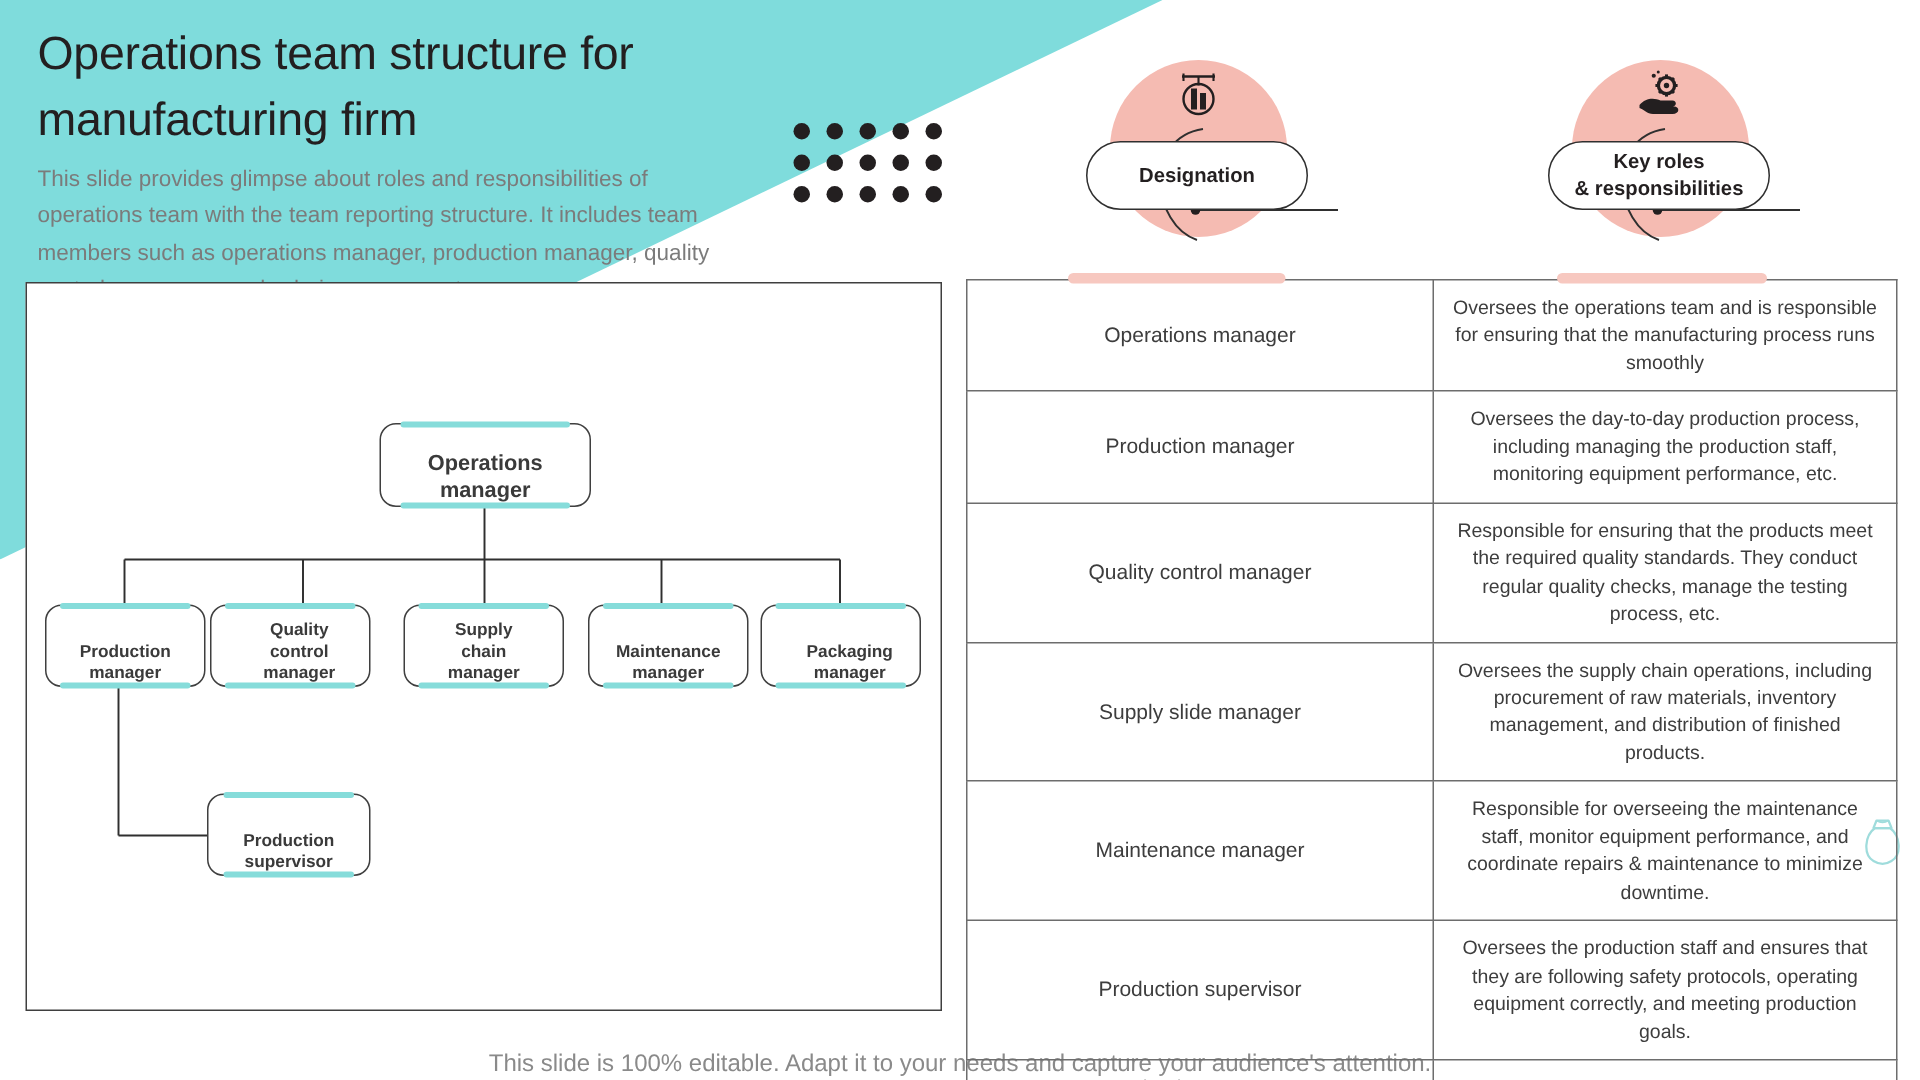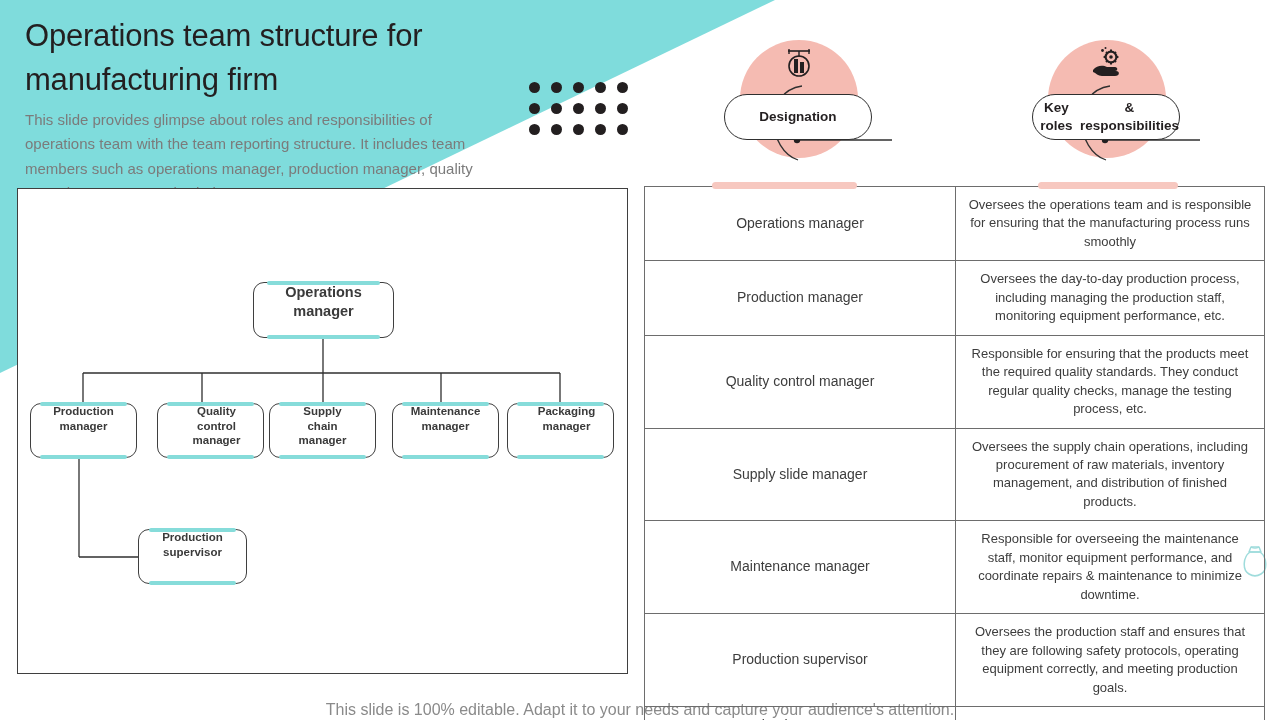--- a/index.html
+++ b/index.html
@@ -76,21 +76,21 @@
     box-sizing: border-box;
   }
 
   .node {
     position: absolute;
     box-sizing: border-box;
     border: 1.3px solid #3f3f3f;
     border-radius: 11px;
     background: #ffffff;
     display: flex;
-    align-items: flex-start;
+    align-items: flex-end;
     justify-content: center;
     text-align: center;
     color: #3a3a3a;
     font-weight: bold;
     line-height: 1.28;
     z-index: 7;
   }
   .node::before, .node::after {
     content: "";
     position: absolute;
@@ -285,21 +285,21 @@
         <circle cx="12.5" cy="4.5" r="1.4" fill="#231f20"></circle>
         <circle cx="15.5" cy="2" r="1" fill="#231f20"></circle>
         <path d="M 3 24 C 7 19, 13 19, 17 21 L 25 21 C 28 21, 28 25, 25 25 L 18 25 L 26 25 C 30 25, 30 30, 25 30 L 12 30 C 8 30, 6 27, 3 26 Z" fill="#231f20"></path>
       </svg>
     </div>
     <svg width="240" height="150" style="position:absolute;left:0;top:0;">
       <path d="M 58 120 C 28 110, 22 52, 62 46" fill="none" stroke="#2f2f2f" stroke-width="1.3"></path>
       <line x1="57" y1="100" x2="152" y2="100" stroke="#2f2f2f" stroke-width="1.4"></line>
       <circle cx="57" cy="100" r="3.2" fill="#231f20"></circle>
     </svg>
-    <div class="pill" style="left:-16px; top:54px; width:148px; height:46px; flex-direction:row;">
+    <div class="pill" style="left:-16px; top:54px; width:148px; height:46px; flex-direction:column;">
       <span>Key roles</span>
       <span>&amp; responsibilities</span>
     </div>
     <div class="pink-bar" style="left:-10px; top:142px; width:140px;"></div>
   </div>
 
   <div class="org-panel"></div>
 
   <svg class="connectors">
     <g stroke="#2f2f2f" stroke-width="1.3" fill="none">
@@ -325,21 +325,21 @@
       <span>manager</span>
     </div>
   </div>
 
   <div class="node node-l2" style="left:30px;">
     <div>
       <span>Production</span><br>
       <span>manager</span>
     </div>
   </div>
-  <div class="node node-l2" style="left:157px;padding-left:12px;">
+  <div class="node node-l2" style="left:140px;padding-left:12px;">
     <div>
       <span>Quality</span><br>
       <span>control</span><br>
       <span>manager</span>
     </div>
   </div>
   <div class="node node-l2" style="left:269px;">
     <div>
       <span>Supply</span><br>
       <span>chain</span><br>

